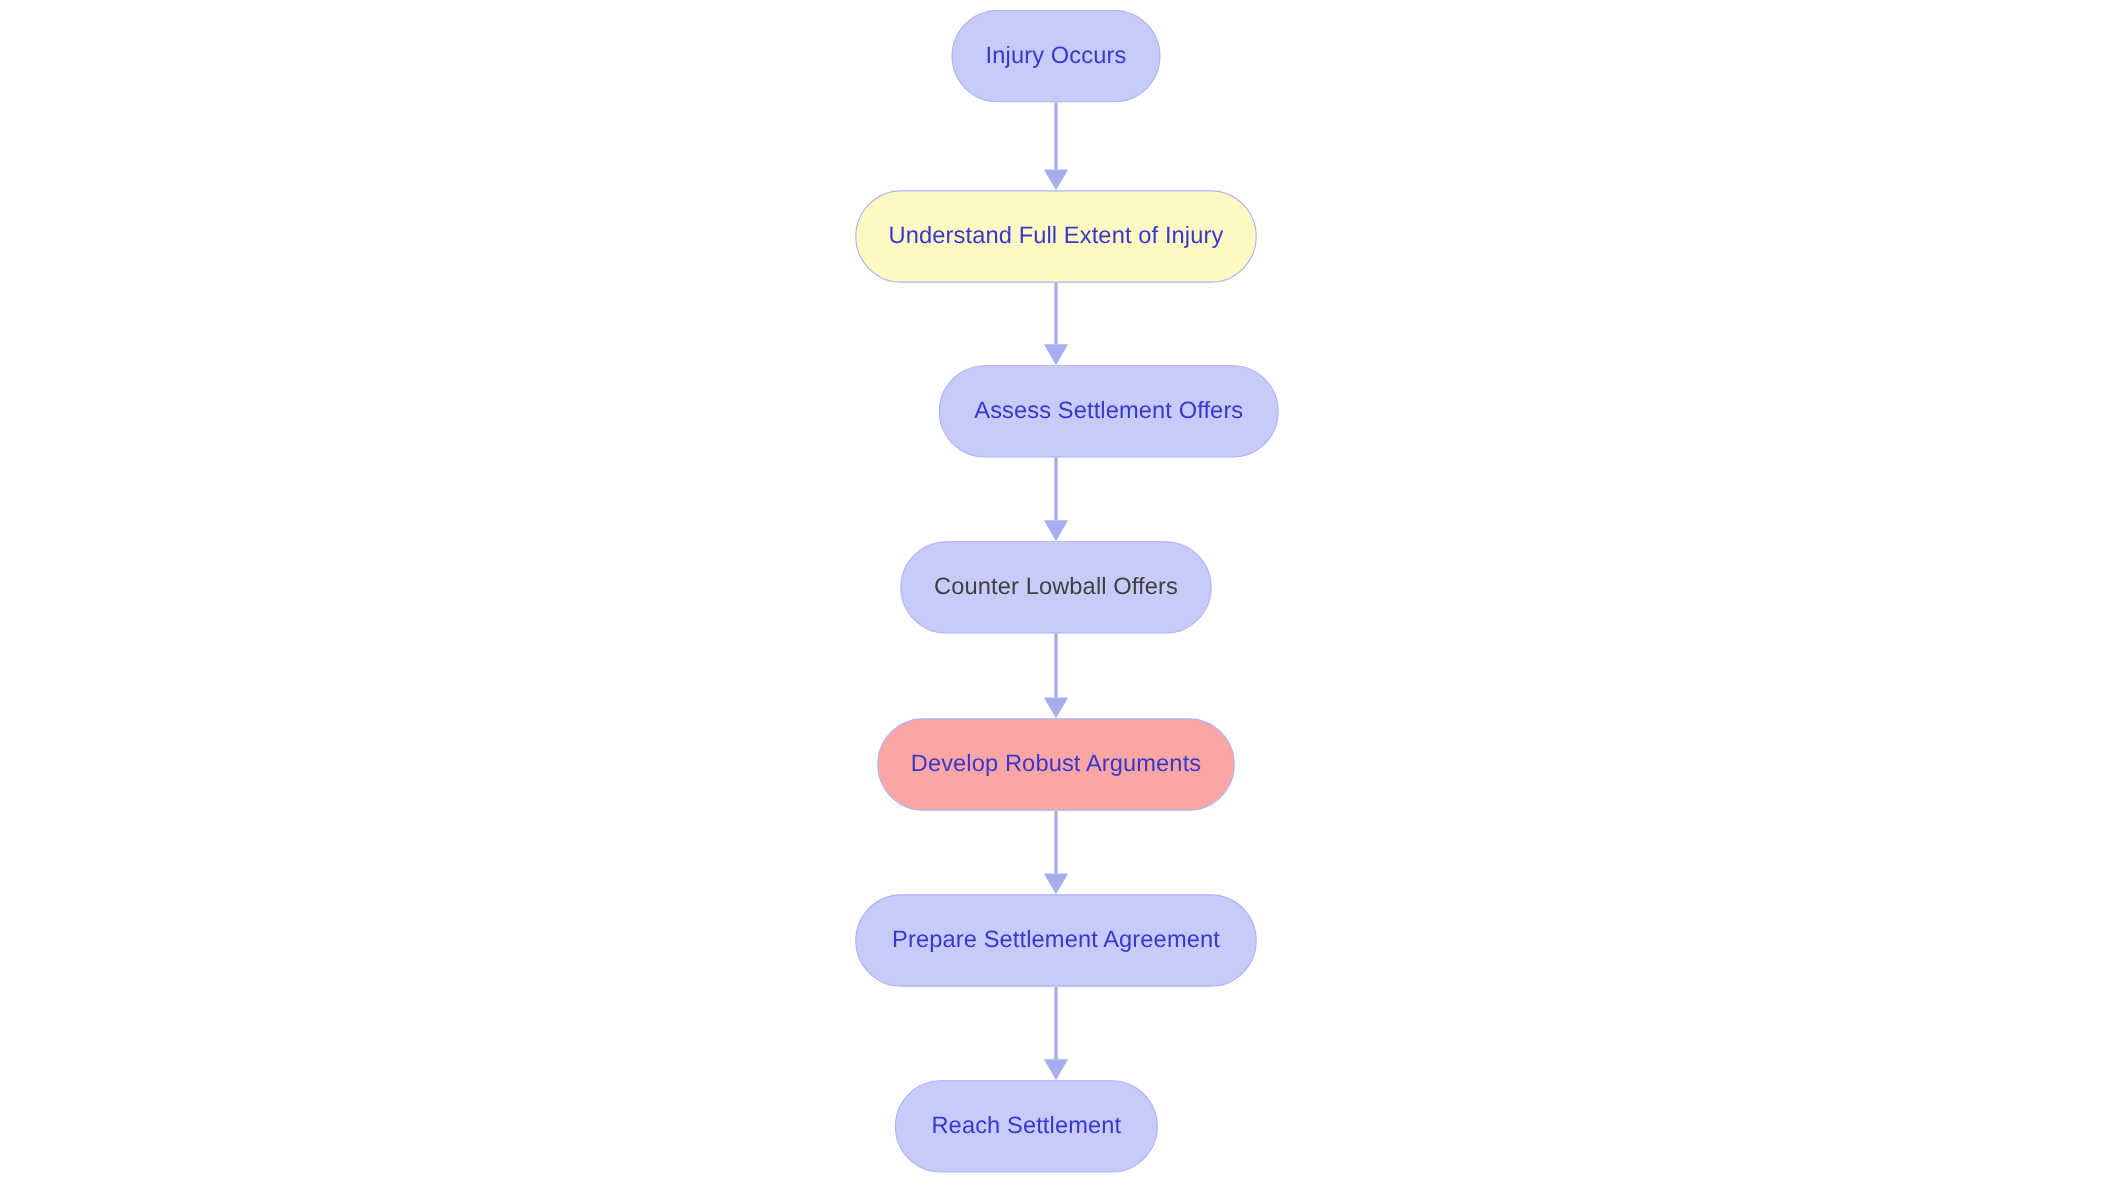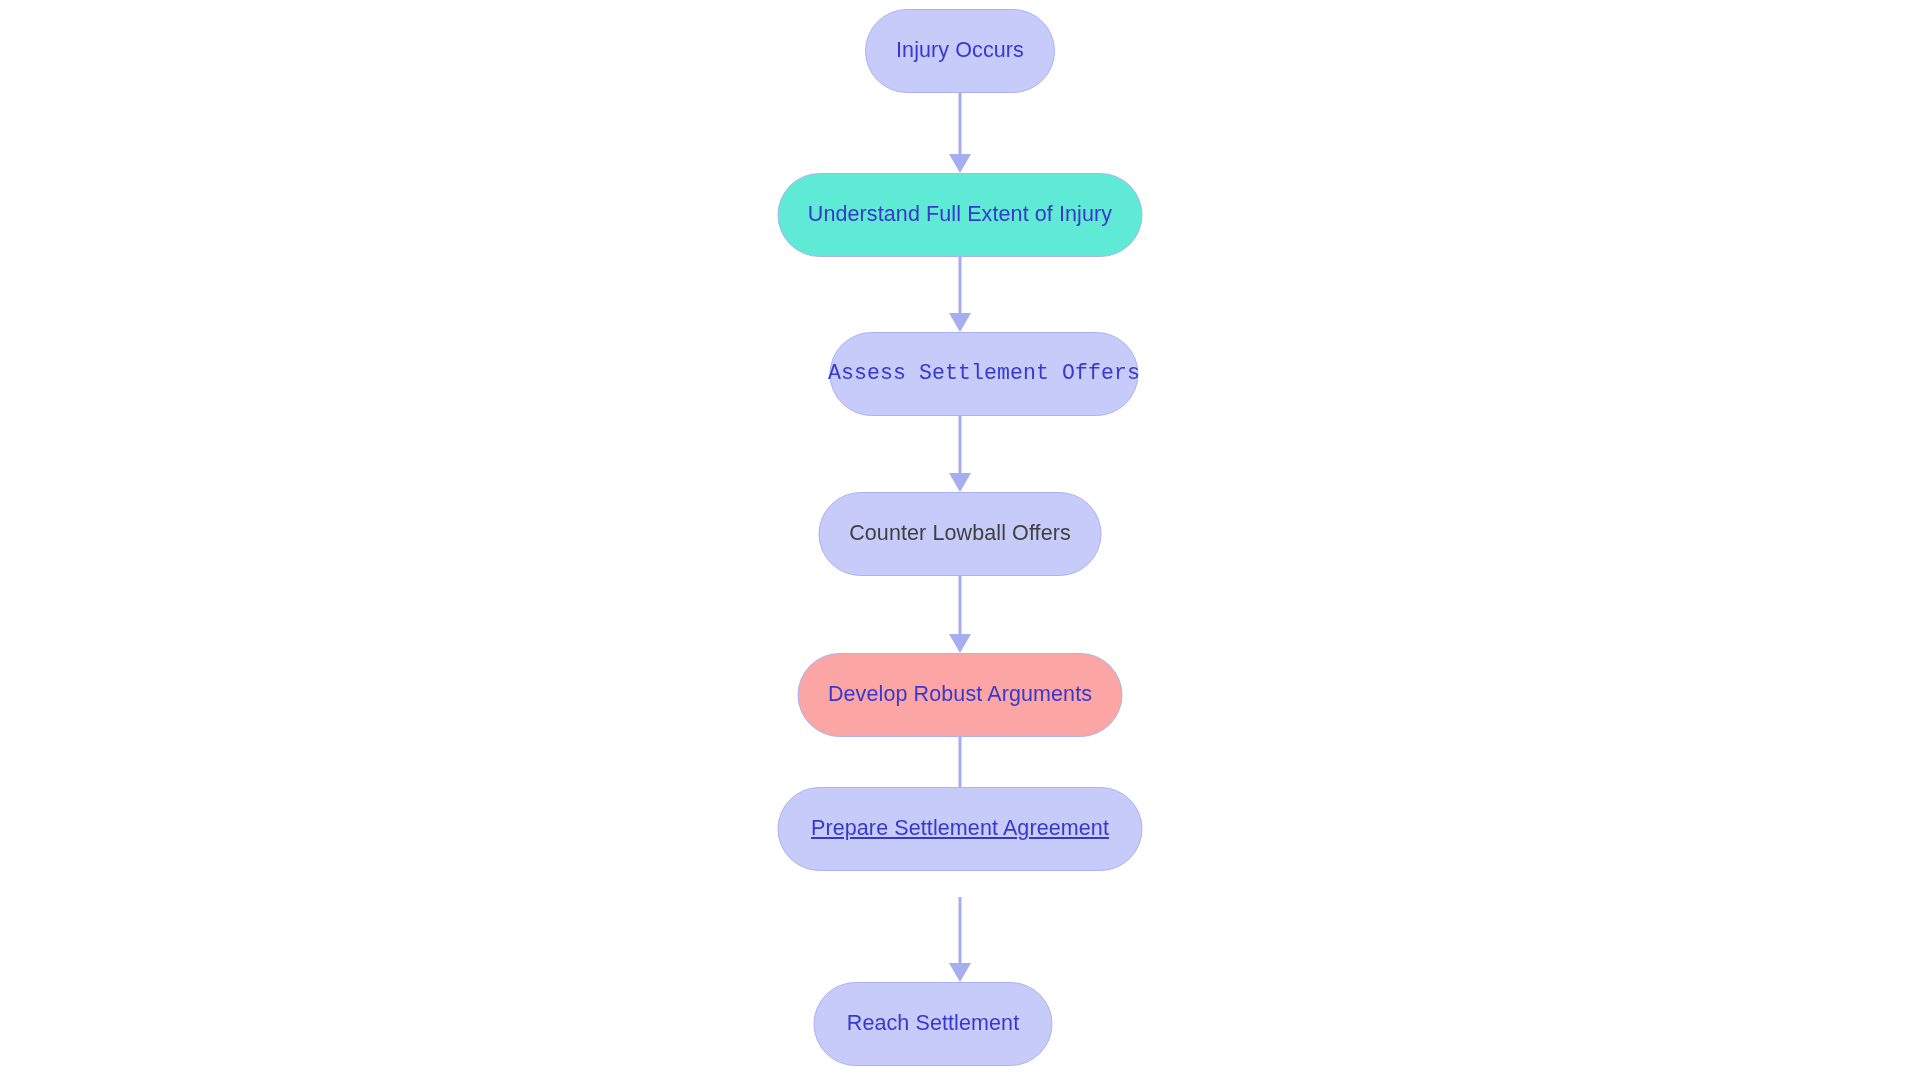--- a/index.html
+++ b/index.html
@@ -98,32 +98,32 @@
     <div class="conn-head" style="border-top-color: rgb(166, 174, 240);"></div>
   </div>
   <div class="flow-connector" style="left: 960px; top: 897px; height: 85px;">
     <div class="conn-line" style="height: 66px; background: rgb(166, 174, 240);"></div>
     <div class="conn-head" style="border-top-color: rgb(166, 174, 240);"></div>
   </div>
 
   <div class="flow-node" style="left: 960px; top: 9px; width: 190px; background: rgb(198, 203, 250); border-color: rgb(170, 178, 245); color: rgb(56, 56, 204);">
     <span class="node-label">Injury Occurs</span>
   </div>
-  <div class="flow-node" style="left: 960px; top: 173px; width: 365px; background: #5eead4; border-color: rgb(170, 178, 245); color: rgb(56, 56, 204);">
+  <div class="flow-node" style="left: 960px; top: 173px; width: 365px; background: #fef9c3; border-color: rgb(170, 178, 245); color: rgb(56, 56, 204);">
     <span class="node-label">Understand Full Extent of Injury</span>
   </div>
-  <div class="flow-node" style="left: 984px; top: 332px; width: 309px; background: rgb(198, 203, 250); border-color: rgb(170, 178, 245); color: rgb(56, 56, 204); font-family: Liberation Mono, monospace;">
+  <div class="flow-node" style="left: 1008px; top: 332px; width: 309px; background: rgb(198, 203, 250); border-color: rgb(170, 178, 245); color: rgb(56, 56, 204);">
     <span class="node-label">Assess Settlement Offers</span>
   </div>
   <div class="flow-node" style="left: 960px; top: 492px; width: 283px; background: rgb(198, 203, 250); border-color: rgb(170, 178, 245); color: #404040;">
     <span class="node-label">Counter Lowball Offers</span>
   </div>
   <div class="flow-node" style="left: 960px; top: 653px; width: 325px; background: #fca5a5; border-color: rgb(170, 178, 245); color: rgb(56, 56, 204);">
     <span class="node-label">Develop Robust Arguments</span>
   </div>
-  <div class="flow-node" style="left: 960px; top: 787px; width: 365px; background: rgb(198, 203, 250); border-color: rgb(170, 178, 245); color: rgb(56, 56, 204); text-decoration: underline;">
+  <div class="flow-node" style="left: 960px; top: 813px; width: 365px; background: rgb(198, 203, 250); border-color: rgb(170, 178, 245); color: rgb(56, 56, 204);">
     <span class="node-label">Prepare Settlement Agreement</span>
   </div>
   <div class="flow-node" style="left: 933px; top: 982px; width: 239px; background: rgb(198, 203, 250); border-color: rgb(170, 178, 245); color: rgb(56, 56, 204);">
     <span class="node-label">Reach Settlement</span>
   </div>
 
 </div>
 
 </body></html>

